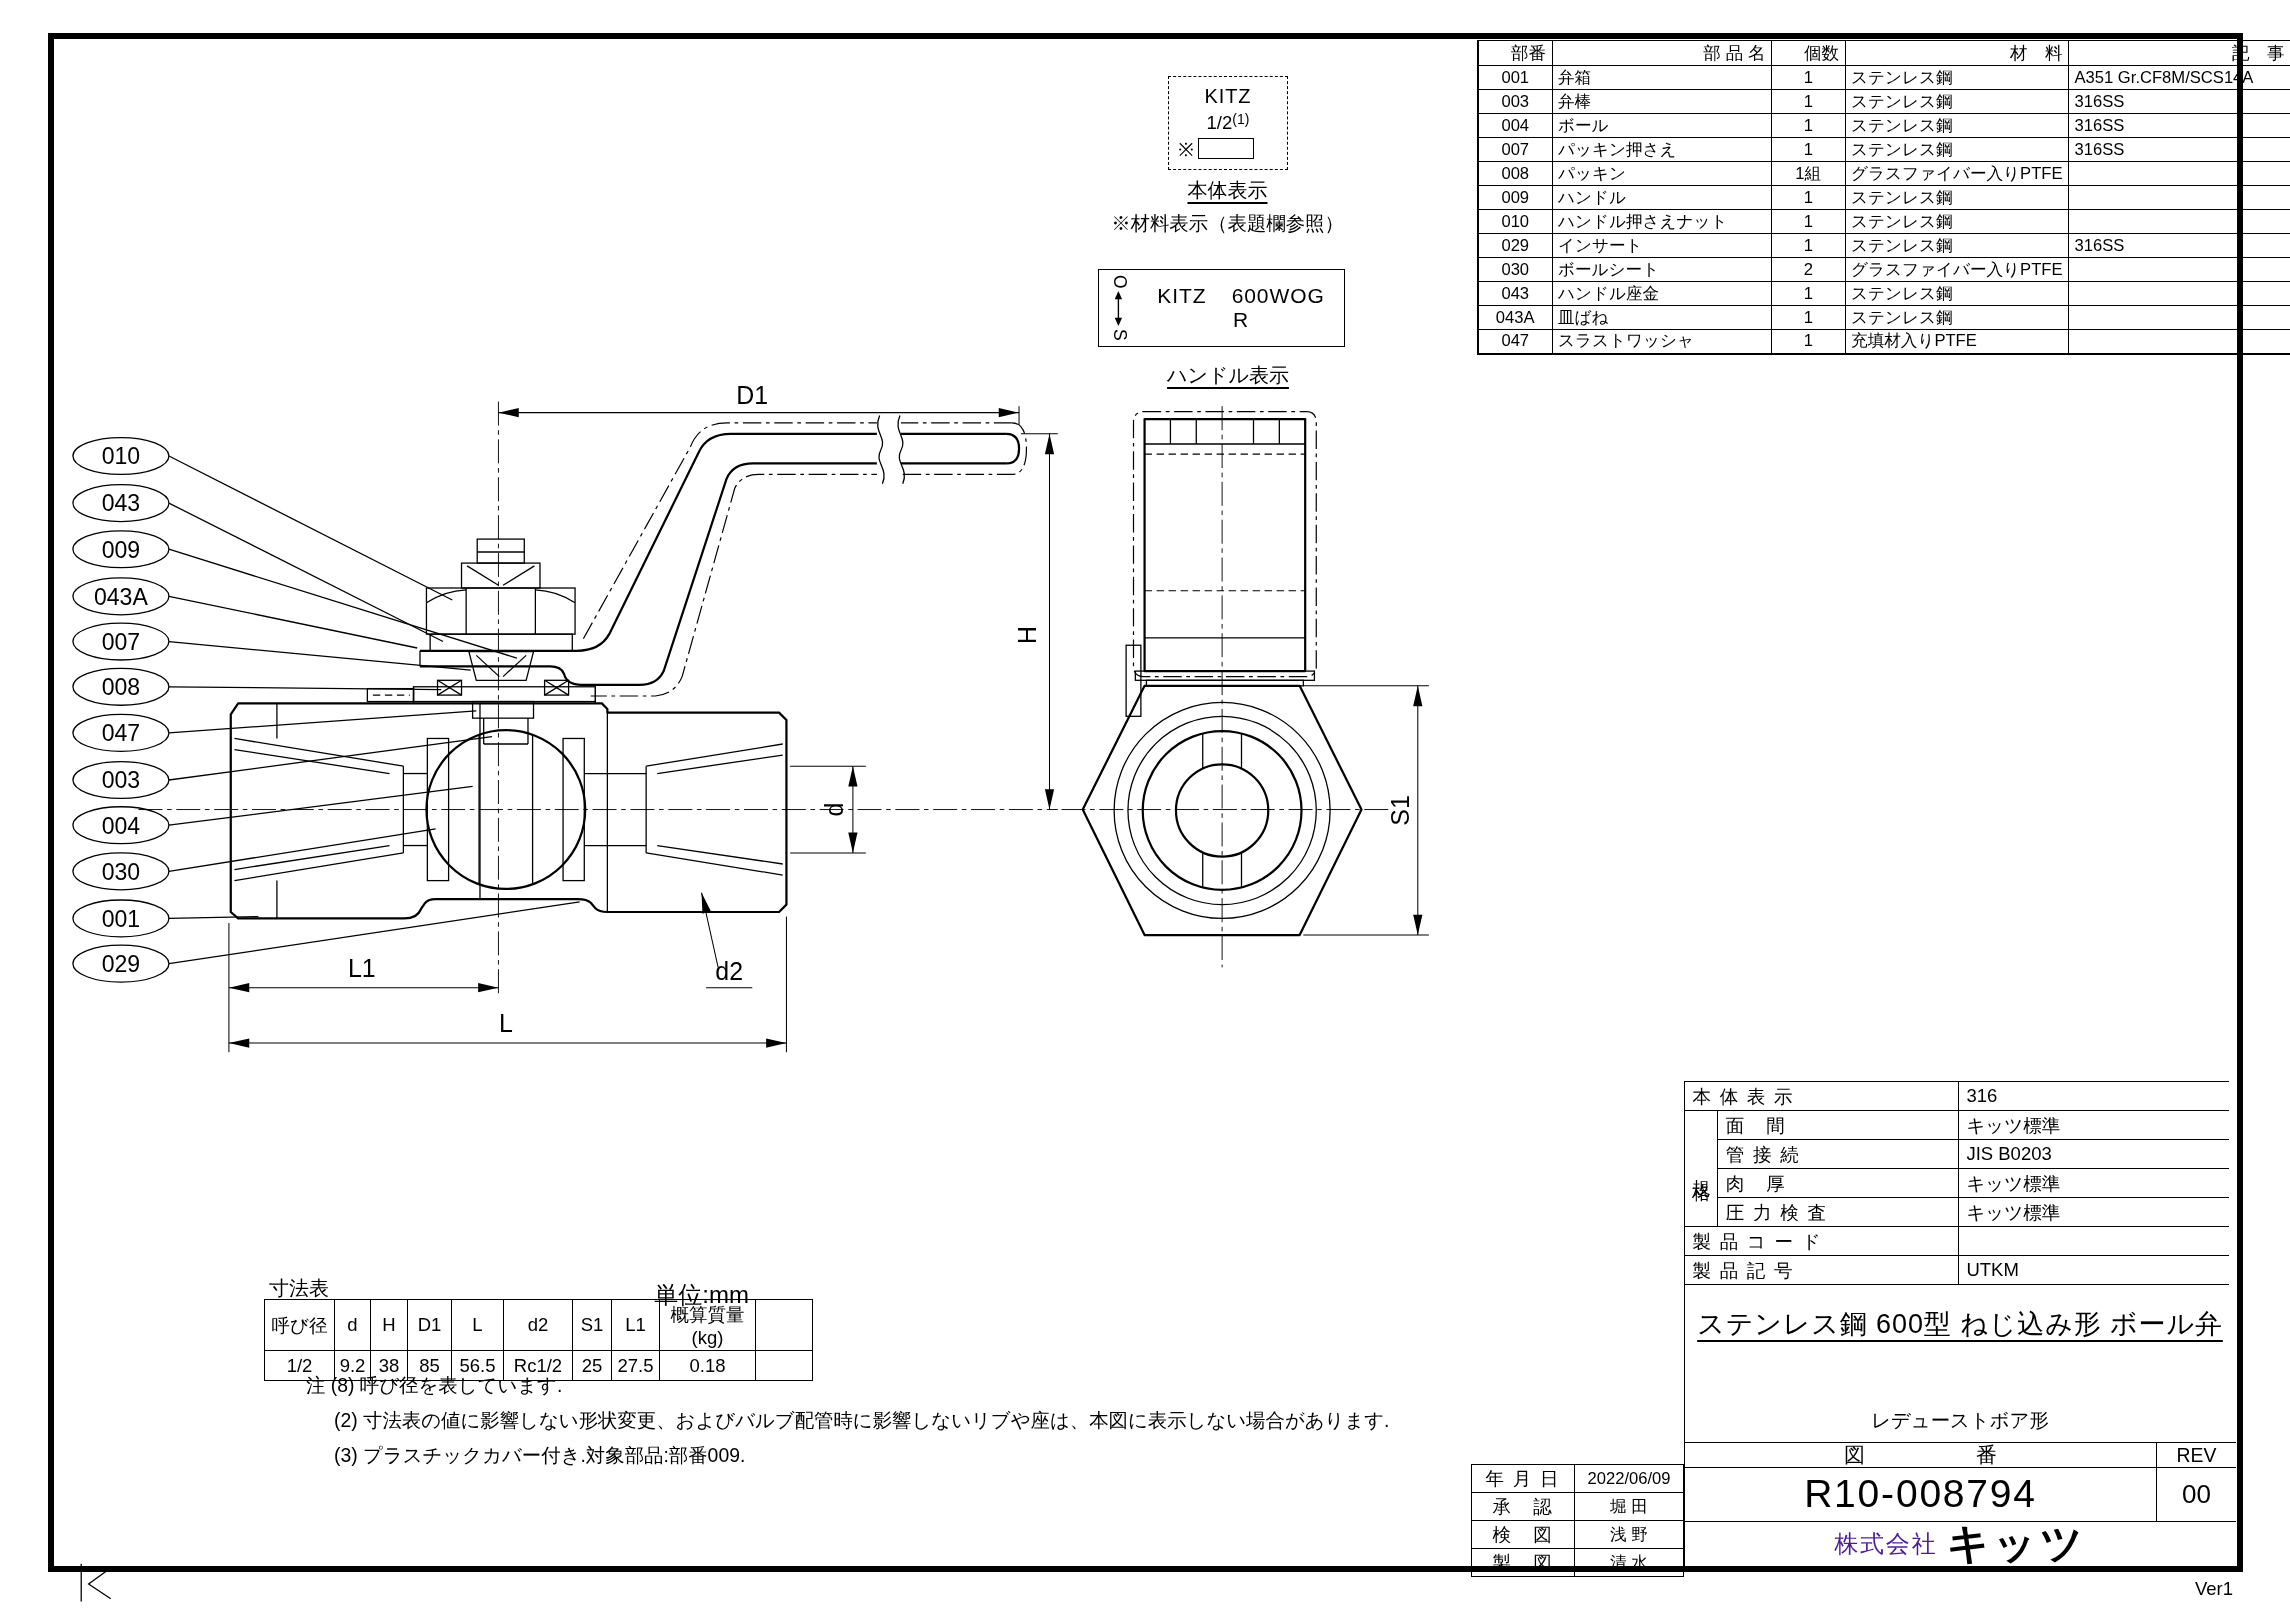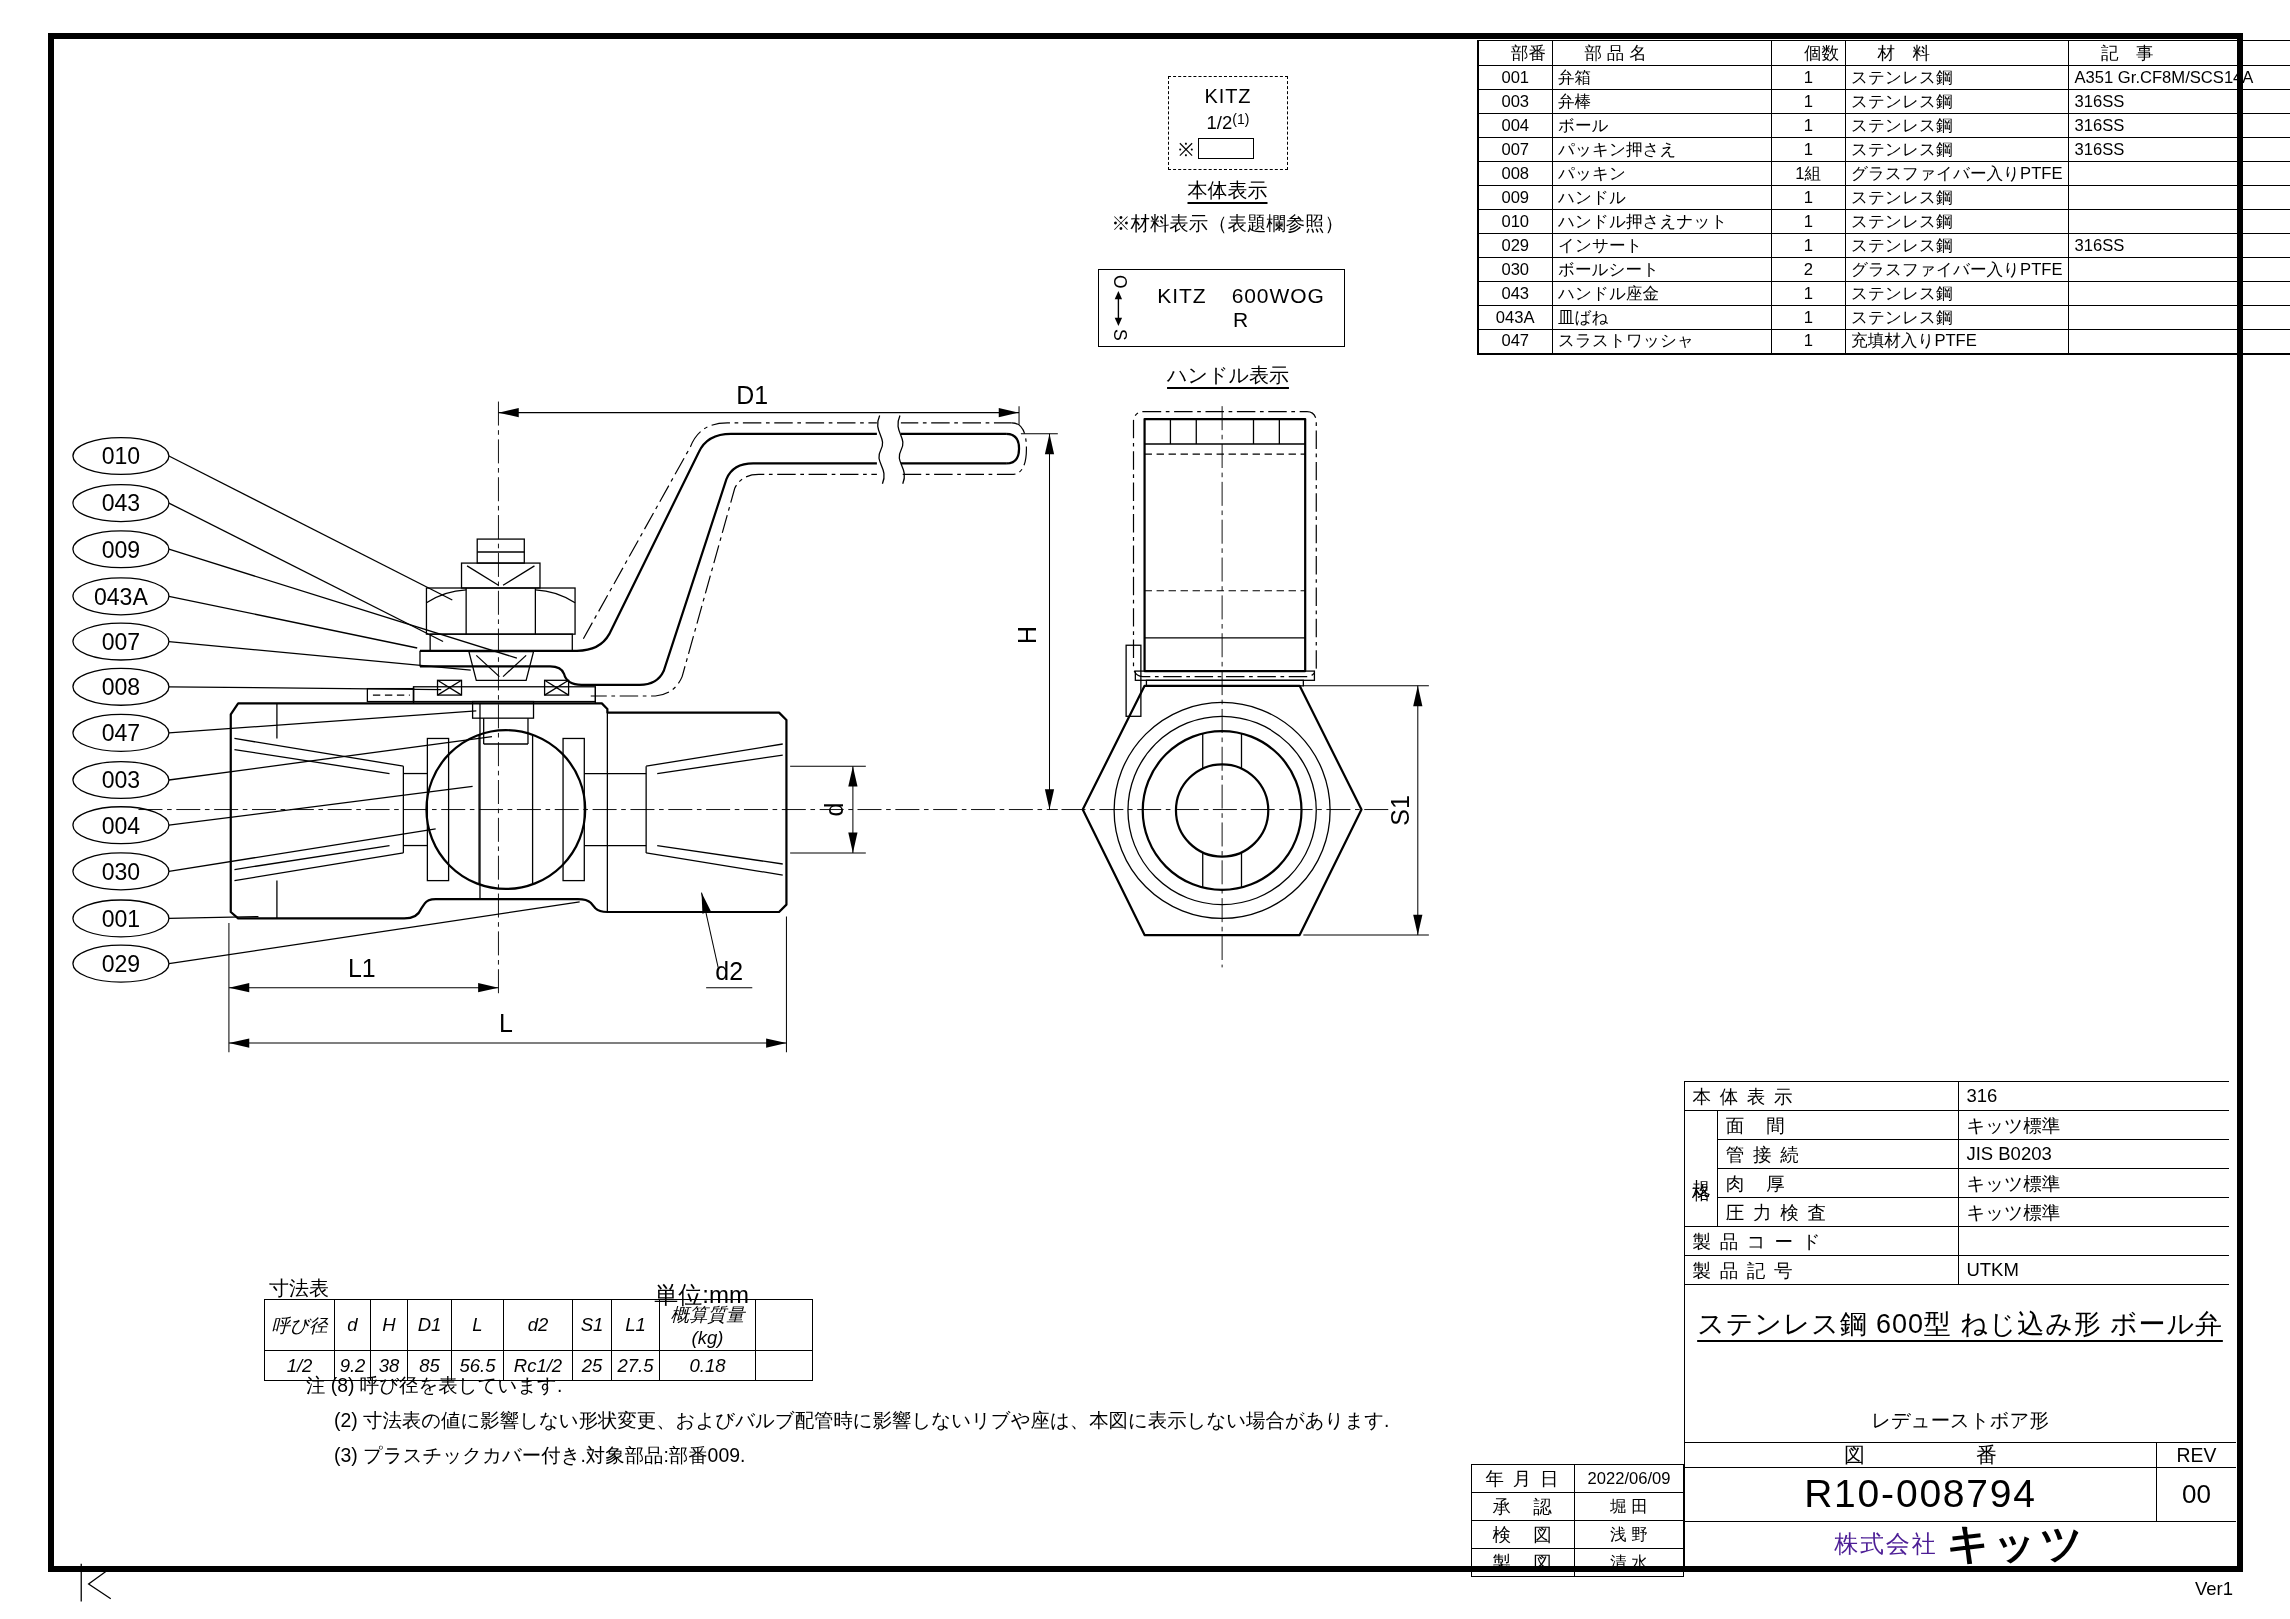--- a/index.html
+++ b/index.html
@@ -35,27 +35,27 @@
   .mnote{left:1089px;top:210px;width:277px;text-align:center;font-size:19.4px;}
   .handlemark{left:1098px;top:269px;width:247px;height:78px;border:1.8px solid #000;box-sizing:border-box;
               display:flex;align-items:center;}
   .hm-os{width:39px;display:flex;flex-direction:column;align-items:center;line-height:1;}
   .hm-os .o,.hm-os .s{font-size:17.5px;transform:rotate(90deg);}
   .hm-text{flex:1;text-align:center;font-size:21px;word-spacing:18.5px;letter-spacing:0.9px;}
   
   table{border-collapse:collapse;}
   .parts{left:1477px;top:40px;}
   .parts td{border:1.4px solid #000;font-size:16.6px;height:24px;padding:0 5.5px;box-sizing:border-box;white-space:nowrap;}
-  .parts .hd{text-align:left;font-size:17.5px;padding-left:32px;}
+  .parts .hd{text-align:right;font-size:17.5px;padding-left:32px;}
   .parts .c{text-align:center;}
   .parts-outer{border:2.3px solid #000;border-top:none;border-right:none;}
   
   .dimtitle{left:269px;top:1275px;font-size:20px;}
   .dimunit{left:646px;top:1279px;width:103px;font-size:24px;text-align:right;}
-  .dimtab{left:264px;top:1299px;font-style:italic;}
+  .dimtab{left:264px;top:1299px;}
   .dimtab td{border:1.5px solid #000;text-align:center;font-size:18.5px;box-sizing:border-box;}
   .dimtab .hrow td{height:51px;}
   .dimtab .vrow td{height:30px;}
   .notes{left:306px;top:1368px;font-size:19.4px;line-height:35px;white-space:nowrap;}
   .notes .ind{margin-left:28px;}
   
   .spec{left:1684px;top:1081px;}
   .spec td{border:1.7px solid #000;box-sizing:border-box;font-size:18.5px;height:29px;padding:0 7.4px;white-space:nowrap;}
   .spec .grp{writing-mode:vertical-rl;text-orientation:upright;text-align:center;padding:0 3.7px;letter-spacing:3.7px;font-size:18.5px;}
   .spec .lbl{letter-spacing:1.8px;}

